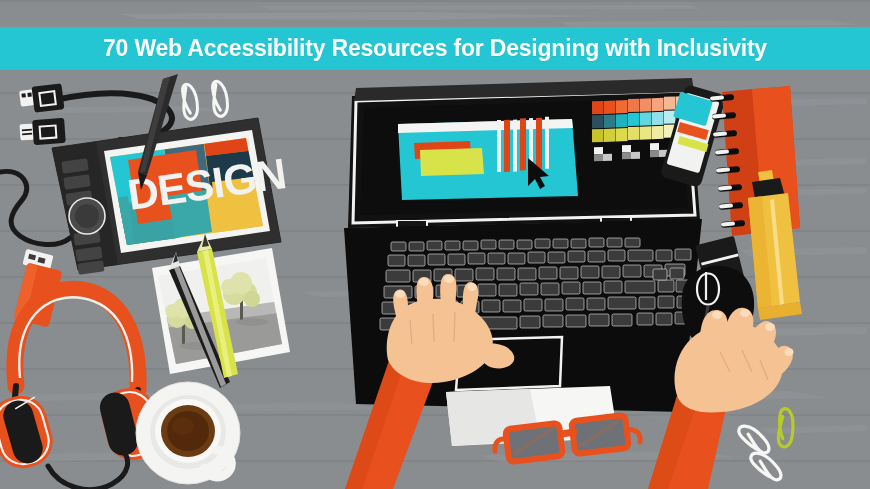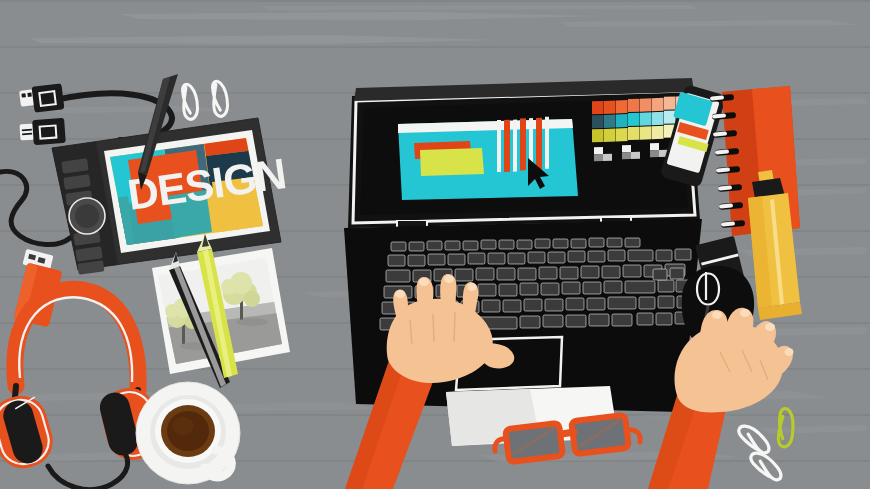--- a/index.html
+++ b/index.html
@@ -602,14 +602,17 @@
           <ellipse cx="717" cy="315" rx="5" ry="4"></ellipse>
           <ellipse cx="745" cy="313" rx="5" ry="4"></ellipse>
           <ellipse cx="770" cy="327" rx="5" ry="4"></ellipse>
           <ellipse cx="789" cy="352" rx="4.5" ry="4"></ellipse>
         </g>
       </g>
 
     </g>
   </svg>
 
+  <div id="banner">
+    <span id="banner-text">70 Web Accessibility Resources for Designing with Inclusivity</span>
+  </div>
 
 </div>
 
 </body></html>

